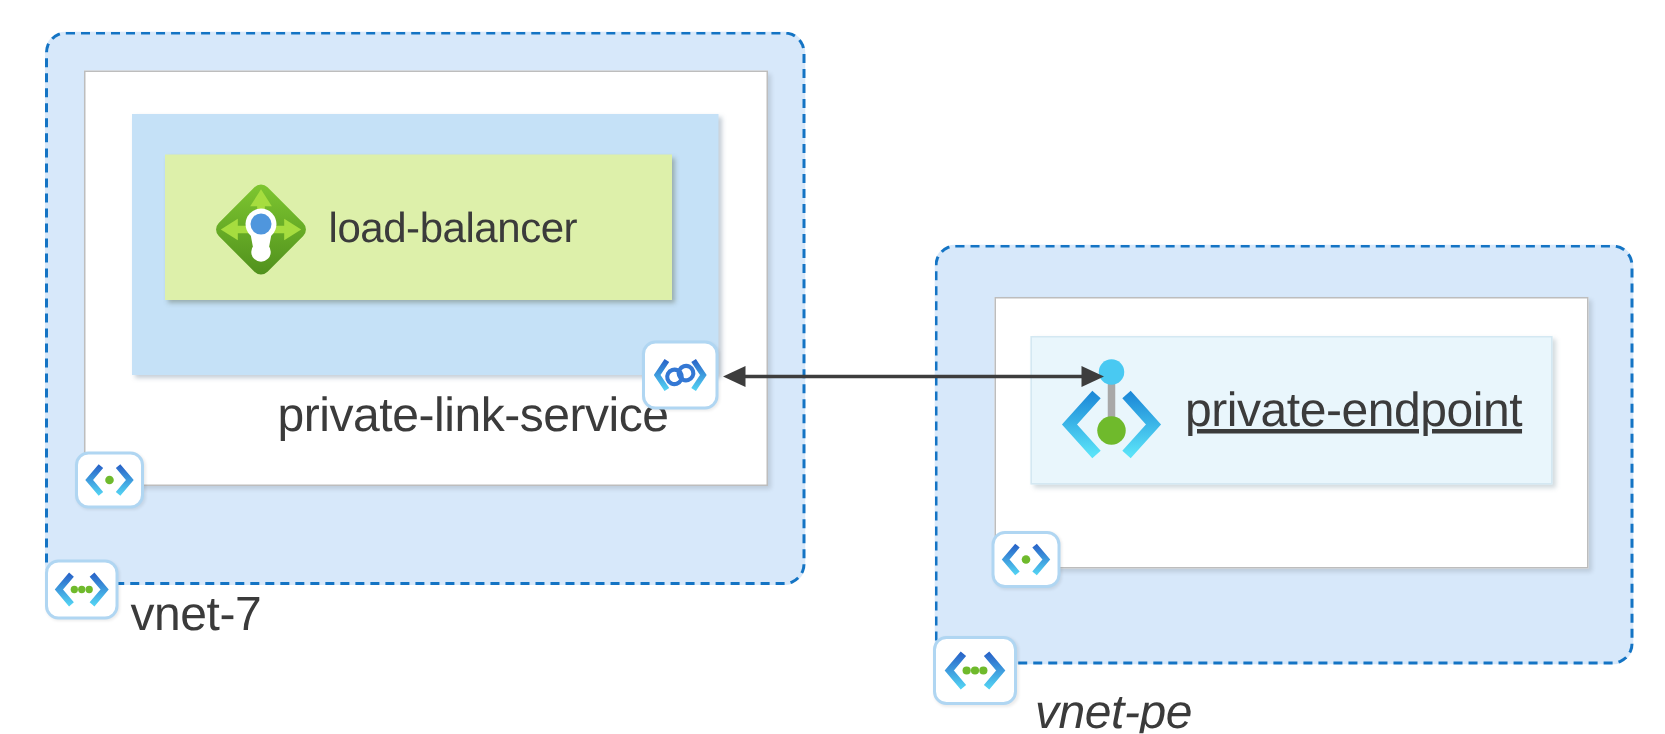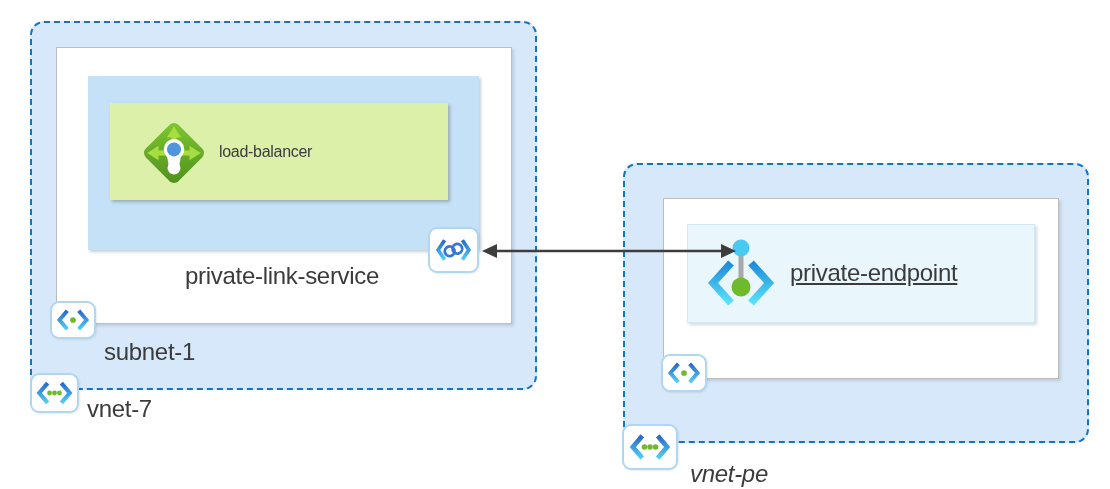--- a/index.html
+++ b/index.html
@@ -27,26 +27,26 @@
     position:absolute;background:#e9f6fc;border:1px solid #d4e8f2;
     box-shadow:2px 2px 3px rgba(110,135,150,0.3);
   }
   .icon-chip{
     position:absolute;background:#ffffff;border:2px solid #b0d6f2;border-radius:9px;
     box-shadow:1px 1px 2px rgba(0,0,0,0.08);
     display:flex;align-items:center;justify-content:center;box-sizing:border-box;
   }
   .icon-chip svg{display:block;}
   .lbl{
-    position:absolute;font-size:24px;line-height:28px;color:#3b3b3b;
+    position:absolute;font-size:32px;line-height:28px;color:#3b3b3b;
     letter-spacing:-0.3px;white-space:nowrap;text-align:center;
   }
   .lb-label{
     position:absolute;left:109px;top:50%;transform:translateY(-50%);
-    font-size:16px;color:#3b3b3b;letter-spacing:-0.3px;white-space:nowrap;
+    font-size:28px;color:#3b3b3b;letter-spacing:-0.3px;white-space:nowrap;
   }
 </style>
 </head>
 <body>
 
 <div class="canvas">
 
   <div class="vnet" style="left:30px;top:21px;width:503px;height:365px;">
     <div class="subnet" style="left:24px;top:24px;width:454px;height:275px;">
       <div class="pls-box" style="left:31px;top:28px;width:391px;height:174px;">
@@ -104,21 +104,20 @@
         <linearGradient id="sg1" x1="0" y1="0" x2="0" y2="1">
           <stop offset="0" stop-color="#2a66c9"></stop>
             <stop offset="1" stop-color="#52d0f2"></stop>
         </linearGradient>
       </defs>
       <path d="M17 8 L6 21 L17 34" fill="none" stroke="url(#sg1)" stroke-width="5.5"></path>
       <path d="M33 8 L44 21 L33 34" fill="none" stroke="url(#sg1)" stroke-width="5.5"></path>
       <circle cx="25" cy="21" r="4" fill="#6fba2c"></circle>
     </svg>
   </div>
-  <span class="lbl" style="left:104px;top:338px;">subnet-1</span>
 
   <div class="icon-chip" style="left:30px;top:373px;width:49px;height:40px;">
     <svg width="41" height="32" viewBox="0 0 50 42">
       <defs>
         <linearGradient id="vg1" x1="0" y1="0" x2="0" y2="1">
           <stop offset="0" stop-color="#2a66c9"></stop>
             <stop offset="1" stop-color="#52d0f2"></stop>
         </linearGradient>
       </defs>
       <path d="M16 8 L5 21 L16 34" fill="none" stroke="url(#vg1)" stroke-width="5.5"></path>

